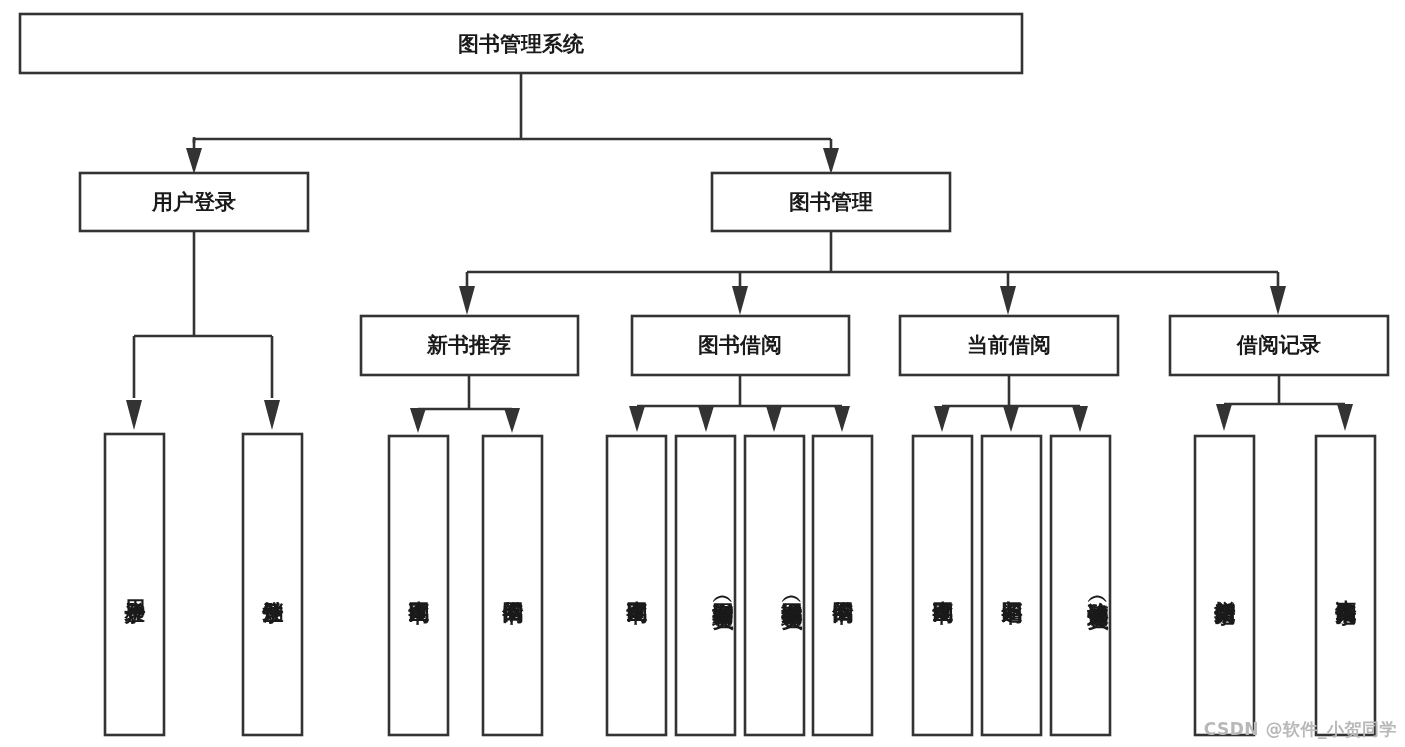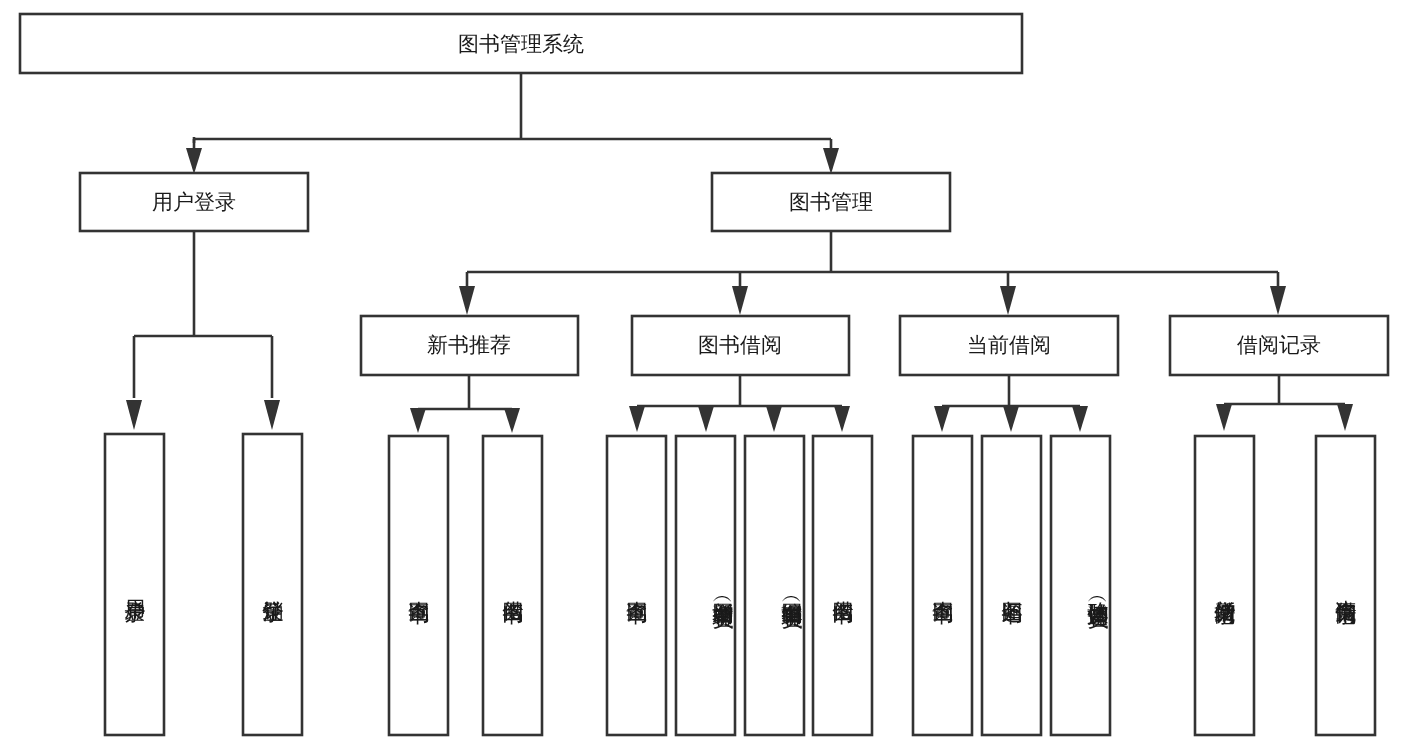--- a/index.html
+++ b/index.html
@@ -11,20 +11,21 @@
     width: 1405px;
     height: 747px;
     overflow: hidden;
     font-family: "DejaVu Sans", "Liberation Sans", sans-serif;
   }
   #diagram-root {
     position: relative;
     width: 1405px;
     height: 747px;
     background: #ffffff;
+    font-weight: bold;
   }
   svg.diagram {
     position: absolute;
     left: 0;
     top: 0;
     width: 1405px;
     height: 747px;
     display: block;
   }
   .node-rect {
@@ -200,13 +201,14 @@
   <div class="leaf-label-wrap" style="left:745px; top:436px; width:59px; height:299px; align-items:flex-start; padding-top:8px; box-sizing:border-box;">编辑图书（管理员）</div>
   <div class="leaf-label-wrap" style="left:813px; top:436px; width:59px; height:299px;">借阅图书</div>
 
   <div class="leaf-label-wrap" style="left:913px; top:436px; width:59px; height:299px;">查询图书</div>
   <div class="leaf-label-wrap" style="left:982px; top:436px; width:59px; height:299px;">归还图书</div>
   <div class="leaf-label-wrap" style="left:1051px; top:436px; width:59px; height:299px; align-items:flex-start; padding-top:8px; box-sizing:border-box;">确认归还（管理员）</div>
 
   <div class="leaf-label-wrap" style="left:1195px; top:436px; width:59px; height:299px;">新增借阅记录</div>
   <div class="leaf-label-wrap" style="left:1316px; top:436px; width:59px; height:299px;">查询借阅记录</div>
 
+  <div class="watermark">CSDN @软件_小贺同学</div>
 </div>
 
 </body></html>

